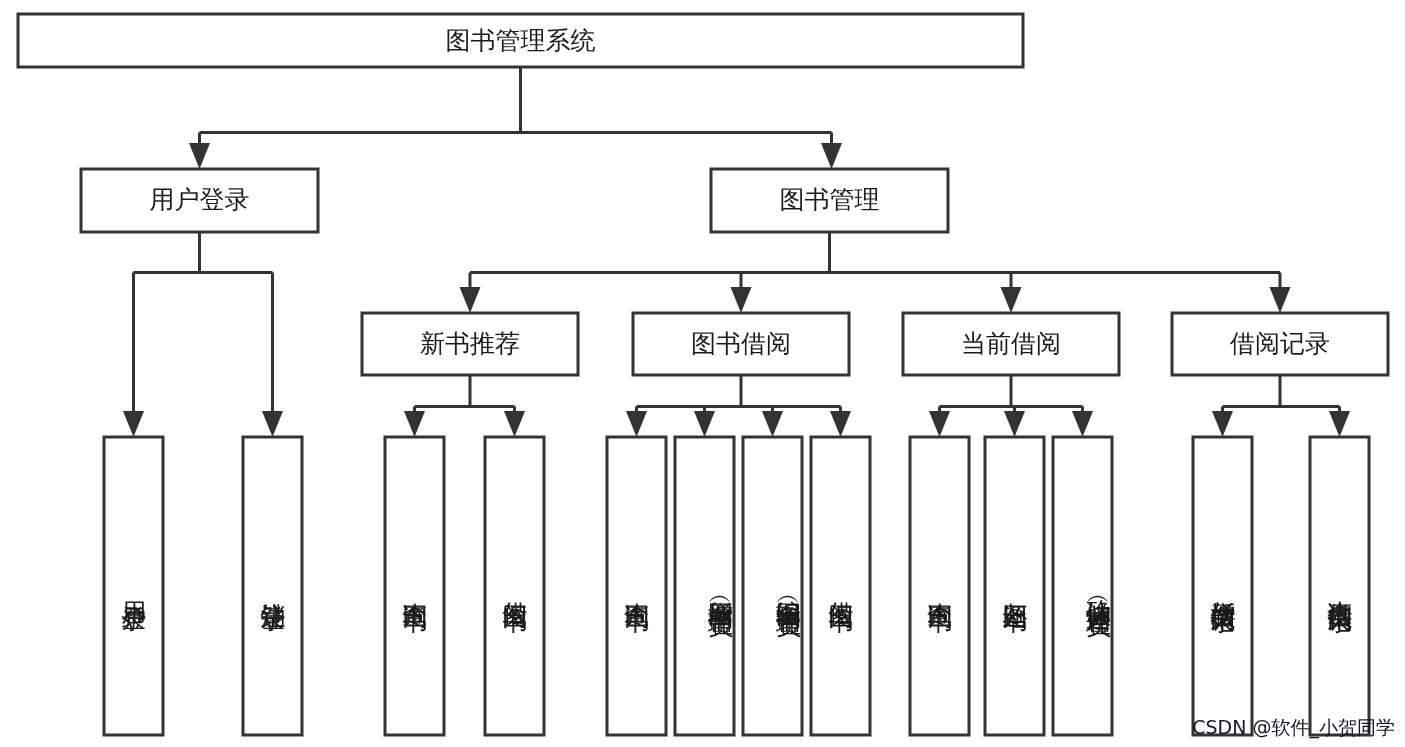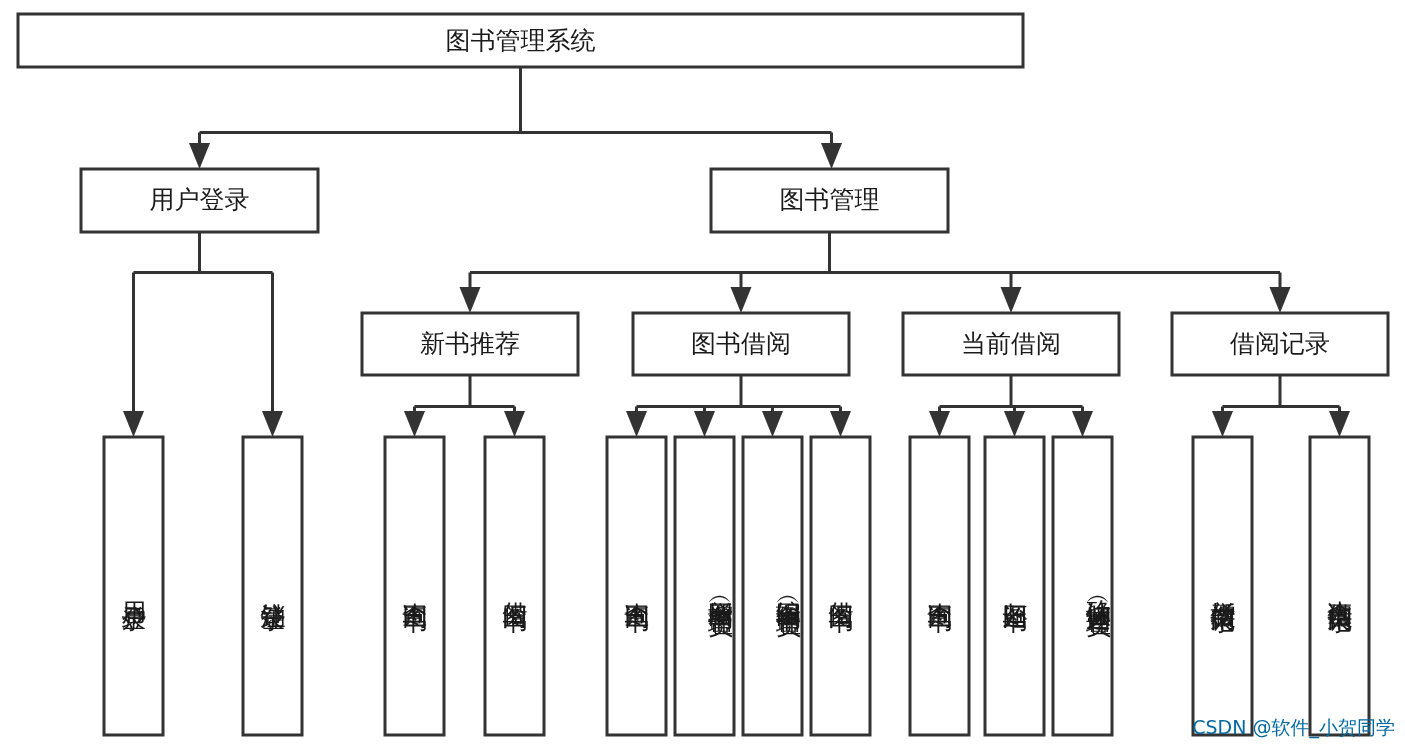--- a/index.html
+++ b/index.html
@@ -60,21 +60,21 @@
     letter-spacing: 2px;
     white-space: nowrap;
     pointer-events: none;
   }
   .watermark {
     position: absolute;
     right: 10px;
     bottom: 6px;
     font-family: "DejaVu Sans", "Liberation Sans", sans-serif;
     font-size: 19px;
-    color: #0369a1;
+    color: #0f172a;
     white-space: nowrap;
   }
 </style>
 </head>
 <body>
 
 <div id="diagram-root">
 
   <svg class="flow" viewBox="0 0 1405 747">
 

